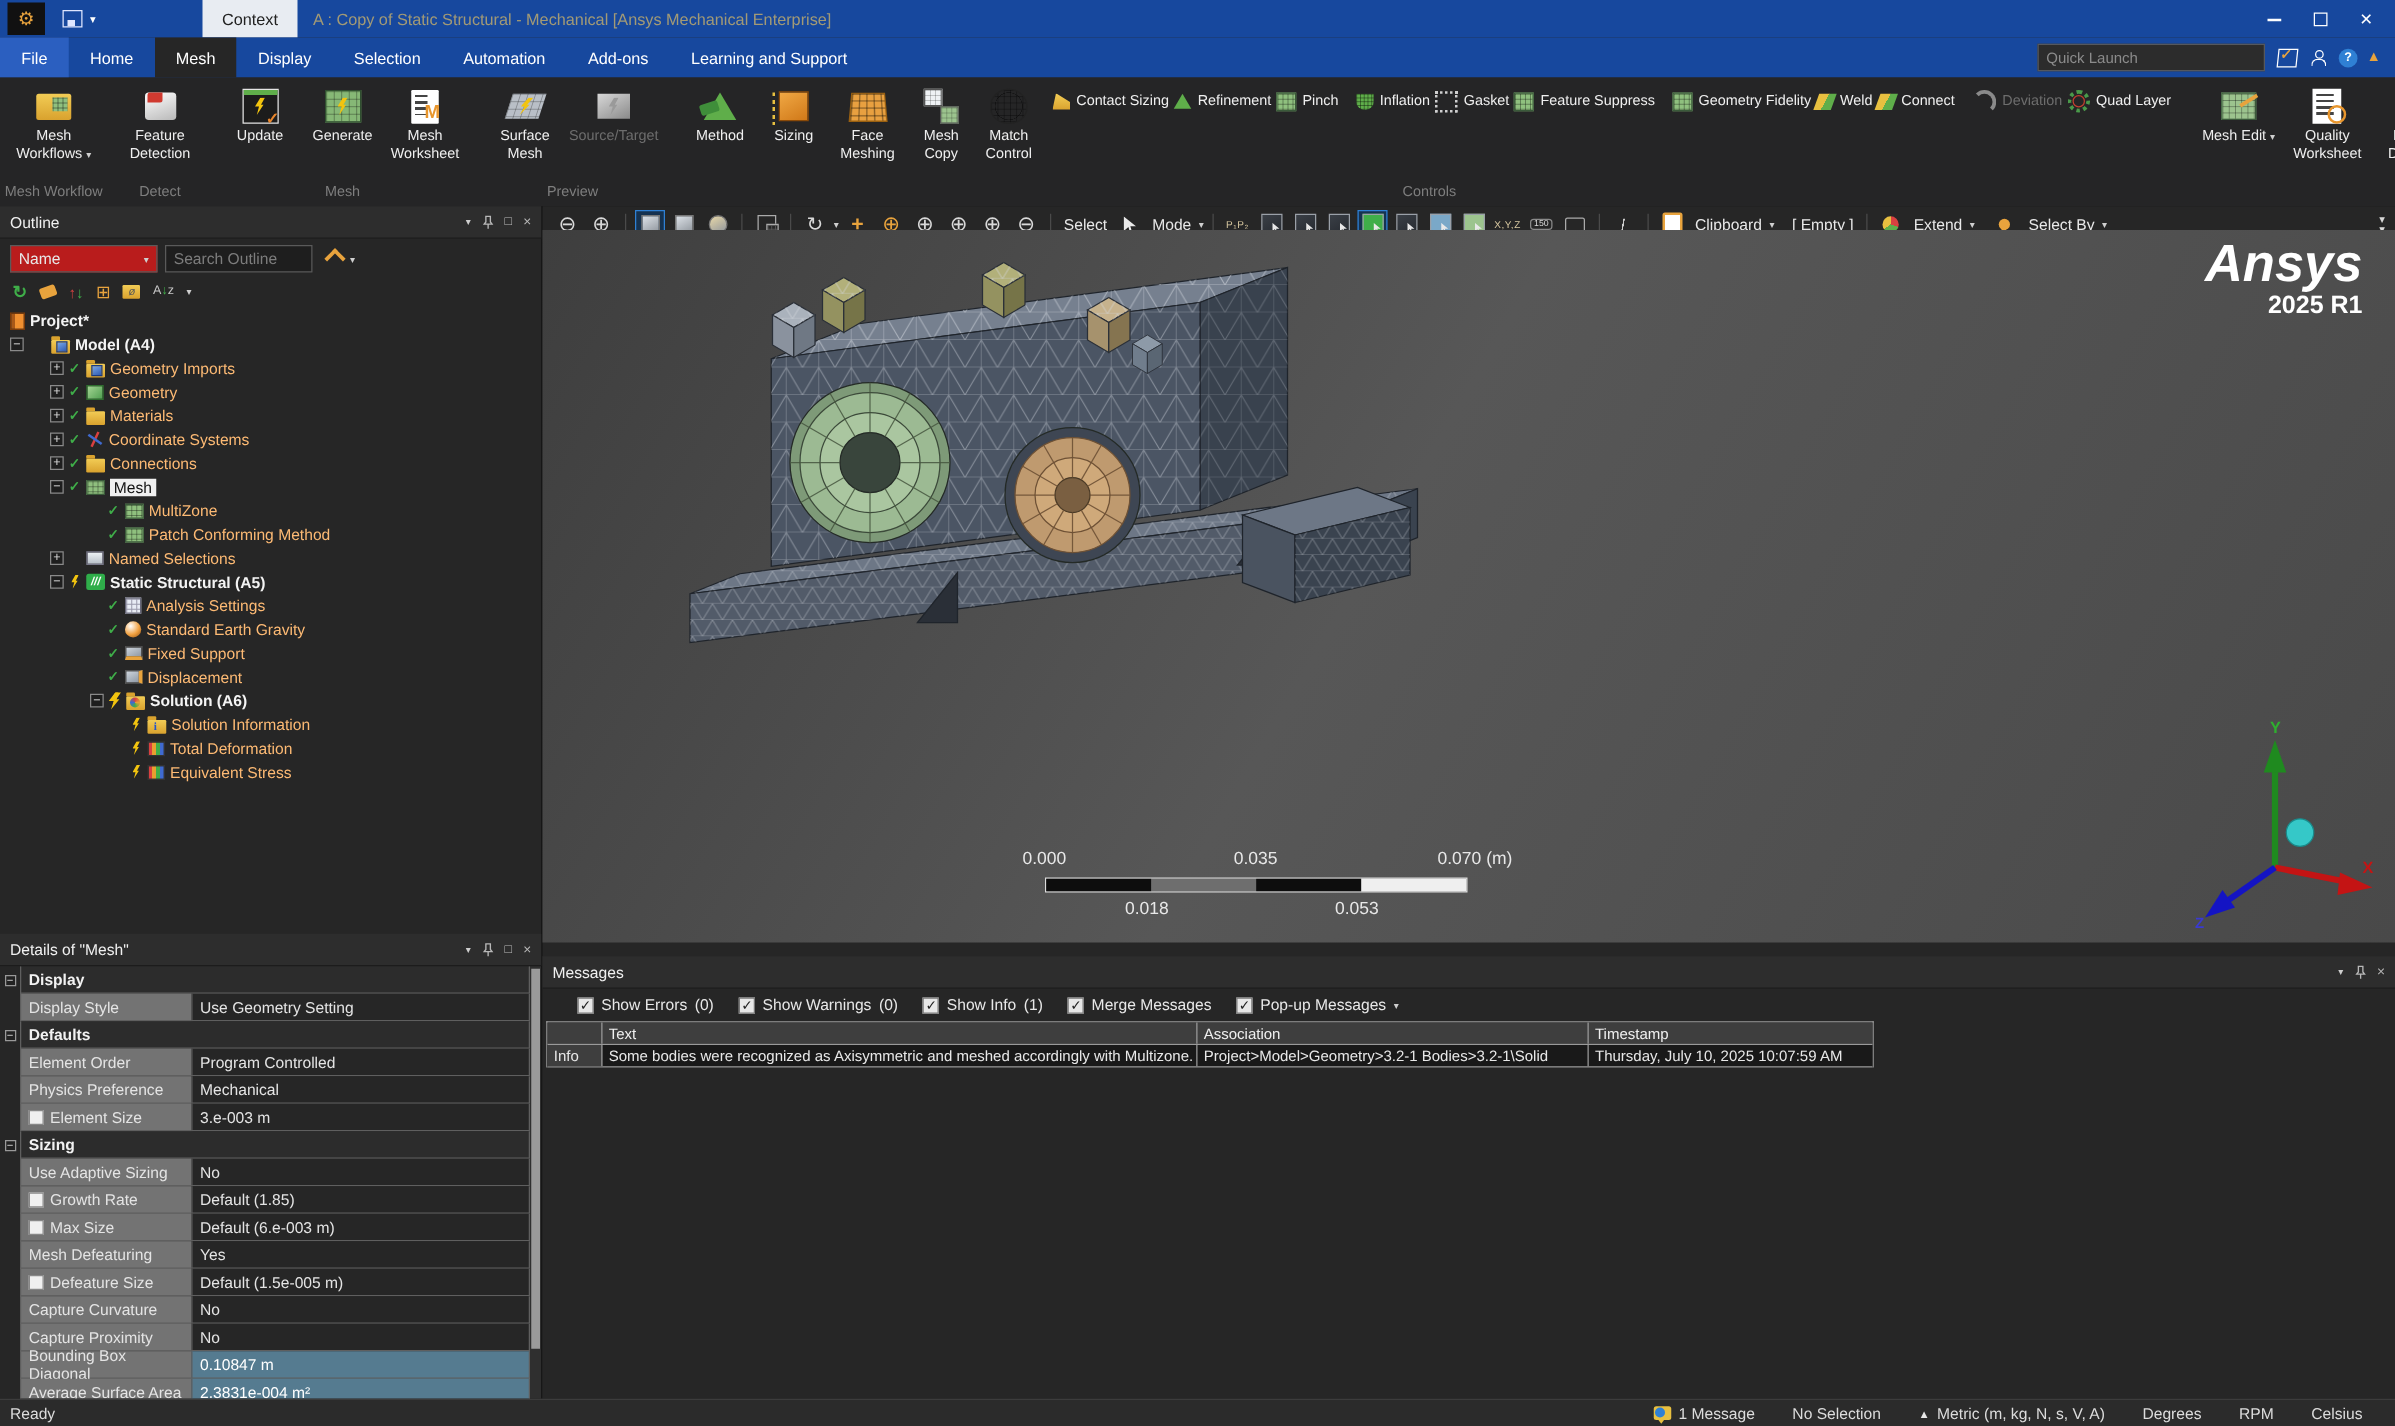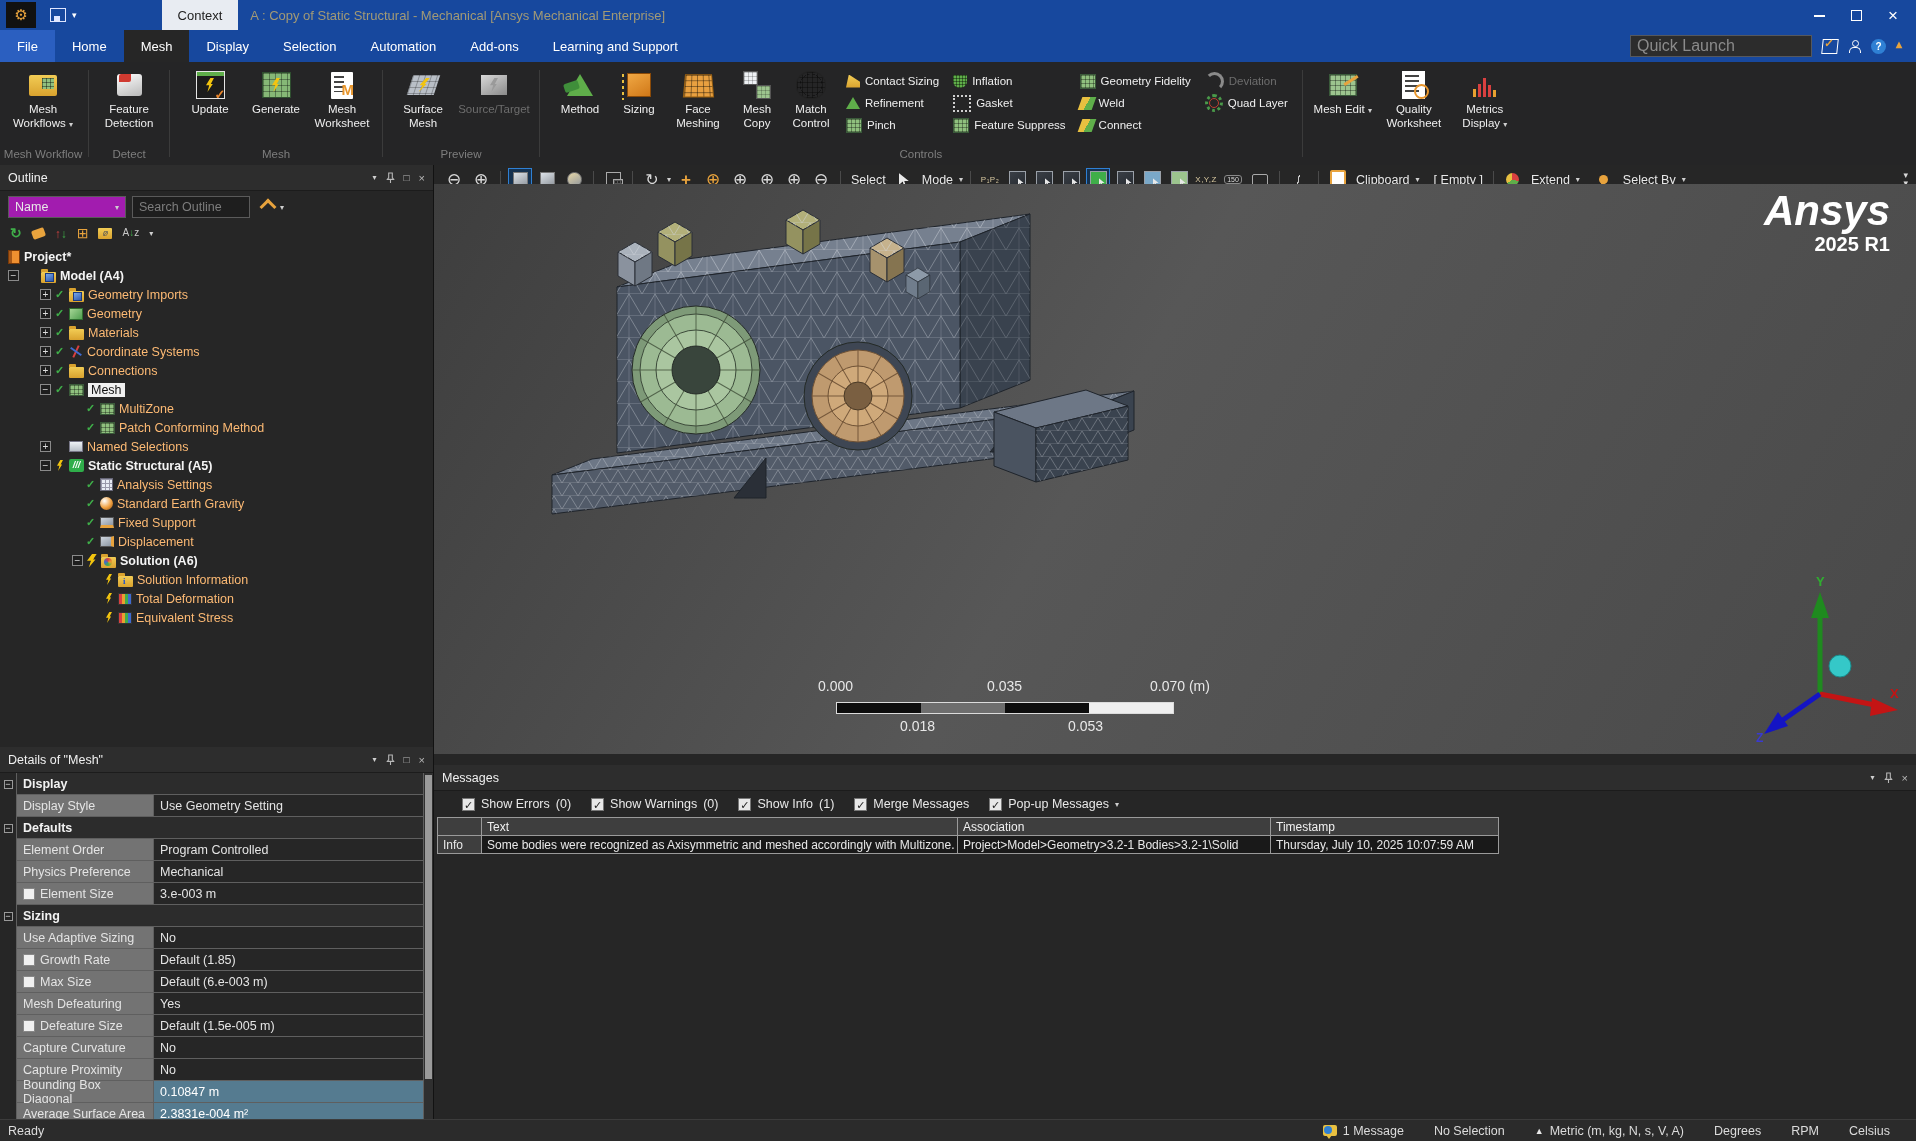--- a/index.html
+++ b/index.html
@@ -25,21 +25,21 @@
   .winclose{color:#fff;font-size:17px;line-height:1}
 
   
   #menubar{left:0;top:30px;width:1916px;height:32px;background:var(--titlebar,#17489e);
            display:flex;align-items:stretch}
   .mitem{display:flex;align-items:center;padding:0 17px;color:#fff;font-size:13px}
   .mitem.file{background:var(--file_tab,#2b5fc0)}
   .mitem.active{background:var(--active_tab_bg,#262626)}
   .mright{margin-left:auto;display:flex;align-items:center;gap:10px;padding-right:14px}
   #quicklaunch{width:168px;height:20px;background:#2c2c2c;border:1px solid #55585e;color:#f0abfc;
-               font-size:16px;padding:0 6px;outline:none}
+               font-size:12px;padding:0 6px;outline:none}
   #quicklaunch::placeholder{color:#8b8b8b}
   .survey{width:14px;height:13px;border:1.5px solid #fff;transform:skewX(-6deg);position:relative}
   .survey::after{content:"✓";position:absolute;left:1px;top:-3px;color:var(--accent_orange,#e8a33d);font-size:11px;font-weight:bold}
   .person{width:13px;height:13px;position:relative}
   .person::before{content:"";position:absolute;top:0;left:4px;width:5px;height:5px;border:1.2px solid #fff;border-radius:50%}
   .person::after{content:"";position:absolute;bottom:0;left:1px;width:10px;height:5px;border:1.2px solid #fff;border-bottom:none;border-radius:5px 5px 0 0}
   .help{width:15px;height:15px;border-radius:50%;background:#2f80d4;color:#fff;font-size:10px;font-weight:bold;
         display:flex;align-items:center;justify-content:center}
   .collapse-ribbon{color:var(--accent_orange,#e8a33d);font-weight:bold;font-size:12px;transform:rotate(180deg)}
 
@@ -102,21 +102,21 @@
   .i-quality::before{content:"";position:absolute;left:3px;top:4px;right:6px;height:18px;
      background:repeating-linear-gradient(#444 0 2px,transparent 2px 5px)}
   .i-quality::after{content:"";position:absolute;right:-4px;bottom:0;width:11px;height:11px;border:2.5px solid #e8962d;border-radius:50%}
   .i-metrics{width:26px;height:24px;display:flex;align-items:flex-end;gap:2px;justify-content:center}
   .i-metrics b{display:block;width:3px;background:#d94040}
   .i-metrics b:nth-child(1){height:8px;background:#e8a030}
   .i-metrics b:nth-child(2){height:13px}
   .i-metrics b:nth-child(3){height:19px}
   .i-metrics b:nth-child(4){height:12px}
   .i-metrics b:nth-child(5){height:7px;background:#e8a030}
-  .smallcol{display:flex;flex-direction:column;gap:4px;padding:4px 6px 0 6px}
+  .smallcol{display:flex;gap:4px;padding:4px 6px 0 6px}
   .sbtn{display:flex;align-items:center;gap:5px;height:18px}
   .sbtn .slabel{font-size:11.5px;color:#efefef;white-space:nowrap}
   .sbtn.disabled .slabel{color:#6d6d6d}
   .si{width:14px;height:13px;flex:none}
   .si-contact{background:linear-gradient(#f2cc55,#d9a22e);clip-path:polygon(0 100%,20% 0,100% 55%,100% 100%)}
   .si-refine{width:0;height:0;border-left:7px solid transparent;border-right:7px solid transparent;border-bottom:12px solid #5fae4a;background:none}
   .si-pinch,.si-suppress,.si-fidelity{background:#8fc07e;border:1px solid #3a5a3a;
      background-image:linear-gradient(#0005 1px,transparent 1px),linear-gradient(90deg,#0005 1px,transparent 1px);background-size:4px 4px}
   .si-inflate{background:#5fae4a;background-image:linear-gradient(#0006 1px,transparent 1px),linear-gradient(90deg,#0006 1px,transparent 1px);background-size:3px 3px;border-radius:0 0 50% 50%}
   .si-gasket{border:2px dotted #cfcfcf;background:transparent}
@@ -160,21 +160,21 @@
   
   #left{left:0;top:165px;width:434px;height:954px;background:var(--panel_bg,#262626);
         border-right:1px solid #121212;display:flex;flex-direction:column;box-sizing:border-box}
   .phead{height:25px;background:var(--panel_header_bg,#2d2d2d);display:flex;align-items:center;
          padding:0 8px;border-bottom:1px solid #1c1c1c;flex:none}
   .phead .ptitle{font-size:12.5px;color:#f0f0f0}
   .phicons{margin-left:auto;display:flex;align-items:center;gap:9px;color:#b8b8b8;font-size:11px}
   .pinsvg{width:9px;height:12px}
   .boxg{font-size:10px}
   .srow{display:flex;align-items:center;gap:6px;padding:5px 8px;flex:none}
-  .nsel{width:118px;height:22px;background:#a21caf;border:1px solid #5a5a5a;display:flex;align-items:center;
+  .nsel{width:118px;height:22px;background:#b91c1c;border:1px solid #5a5a5a;display:flex;align-items:center;
         padding:0 6px;box-sizing:border-box;font-size:12.5px;color:#e8e8e8}
   .nsel .dd{margin-left:auto}
   #searchoutline{width:118px;height:22px;background:#1e1e1e;border:1px solid #5a5a5a;color:#c8c8c8;
         font-size:12.5px;padding:0 6px;box-sizing:border-box;outline:none}
   #searchoutline::placeholder{color:#7d7d7d}
   .chevup{width:9px;height:9px;border-left:3px solid var(--accent_orange,#e8a33d);border-top:3px solid var(--accent_orange,#e8a33d);
           transform:rotate(45deg);margin-left:6px}
   .treetools{display:flex;align-items:center;gap:10px;padding:3px 10px 5px 10px;flex:none}
   .tt{font-size:14px;line-height:1}
   .tt.refresh{color:var(--check_green,#3fae49);font-weight:bold}

